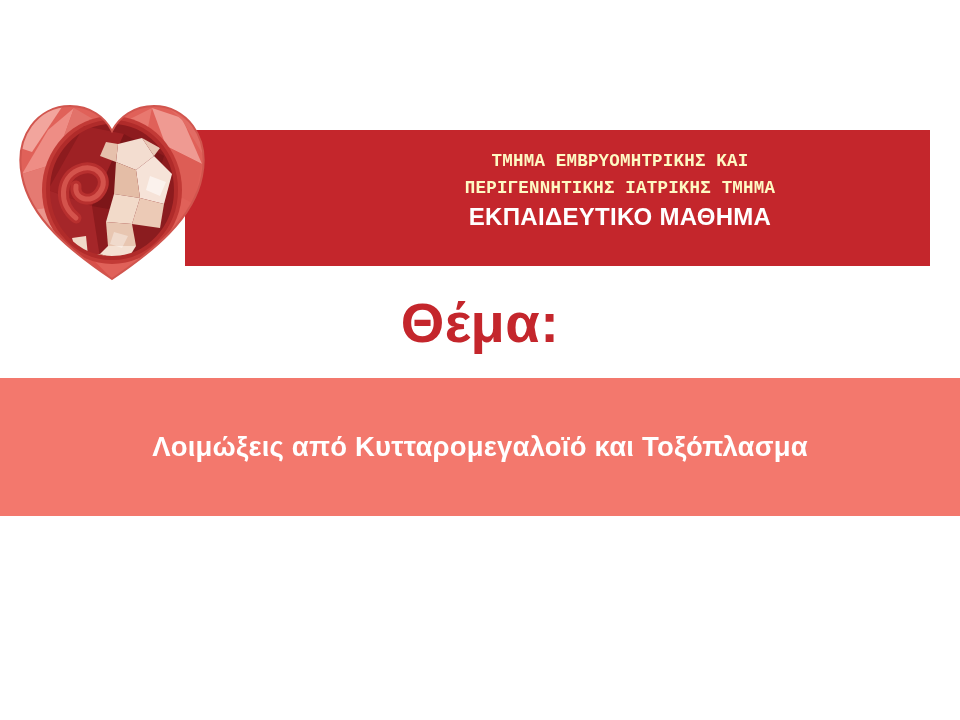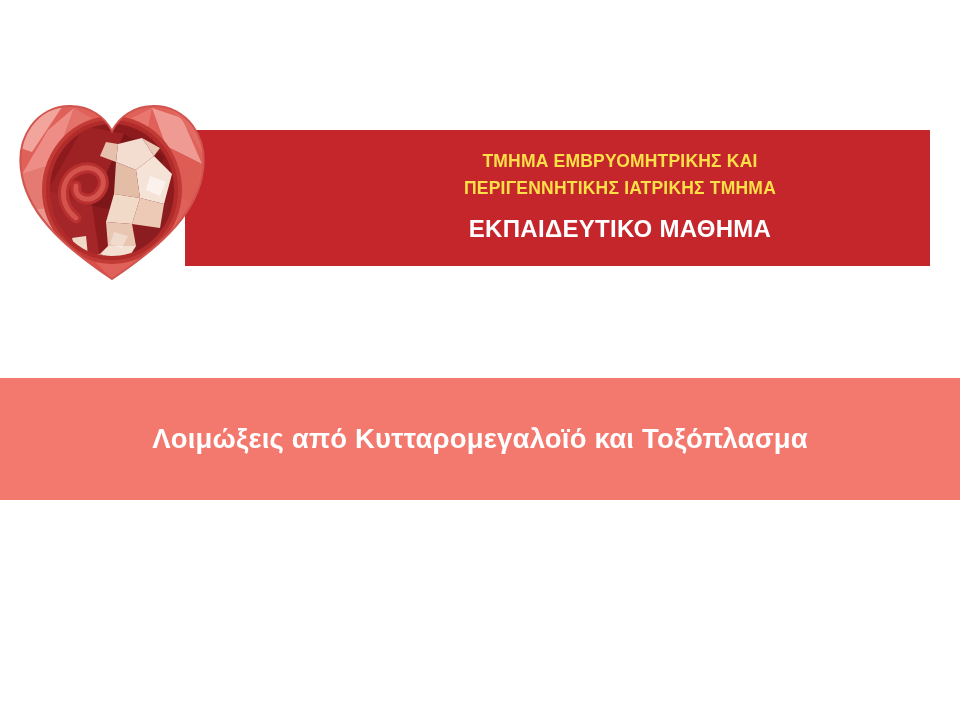--- a/index.html
+++ b/index.html
@@ -29,34 +29,34 @@
     background: #c4262c;
   }
   .header-band .band-inner {
     position: absolute;
     left: 145px;
     right: 20px;
     top: 18px;
     text-align: center;
   }
   .dept-line {
-    color: #fde047;
+    color: #fef9c3;
     font-size: 17.5px;
     font-weight: bold;
     line-height: 1.52;
     letter-spacing: 0.2px;
     white-space: nowrap;
+    font-family: Liberation Mono, monospace;
   }
   .course-line {
     color: #ffffff;
     font-size: 24px;
     font-weight: bold;
     line-height: 1.3;
     letter-spacing: 0.3px;
-    margin-top: 12px;
     white-space: nowrap;
   }
 
   
   .logo {
     position: absolute;
     left: 14px;
     top: 86px;
     width: 196px;
     height: 200px;
@@ -77,21 +77,21 @@
     letter-spacing: 0.5px;
     line-height: 1.1;
   }
 
   
   .subtitle-band {
     position: absolute;
     left: 0;
     top: 378px;
     width: 960px;
-    height: 122px;
+    height: 138px;
     background: #f3786d;
     display: flex;
     align-items: center;
     justify-content: center;
   }
   .subtitle-text {
     color: #ffffff;
     font-size: 27.5px;
     font-weight: bold;
     line-height: 1.42;
@@ -174,20 +174,21 @@
           <polygon points="100,146 114,150 108,162 96,158" fill="#ffffff" opacity="0.35"></polygon>
         </g>
 
         <ellipse cx="98" cy="104" rx="64" ry="68" fill="none" stroke="#b02b2a" stroke-width="4"></ellipse>
       </g>
 
       <path d="M98 193 C 58 166, 16 133, 8 90 C 0 50, 24 20, 56 20 C 76 20, 91 31, 98 45 C 105 31, 120 20, 140 20 C 172 20, 196 50, 188 90 C 180 133, 138 166, 98 193 Z" fill="none" stroke="#d1554e" stroke-width="2"></path>
     </svg>
   </div>
 
+  <div class="topic-label">Θέμα:</div>
 
   <div class="subtitle-band">
     <div class="subtitle-text">
       <span class="line">Λοιμώξεις από Κυτταρομεγαλοϊό και Τοξόπλασμα</span>
     </div>
   </div>
 
 </div>
 
 </body></html>

